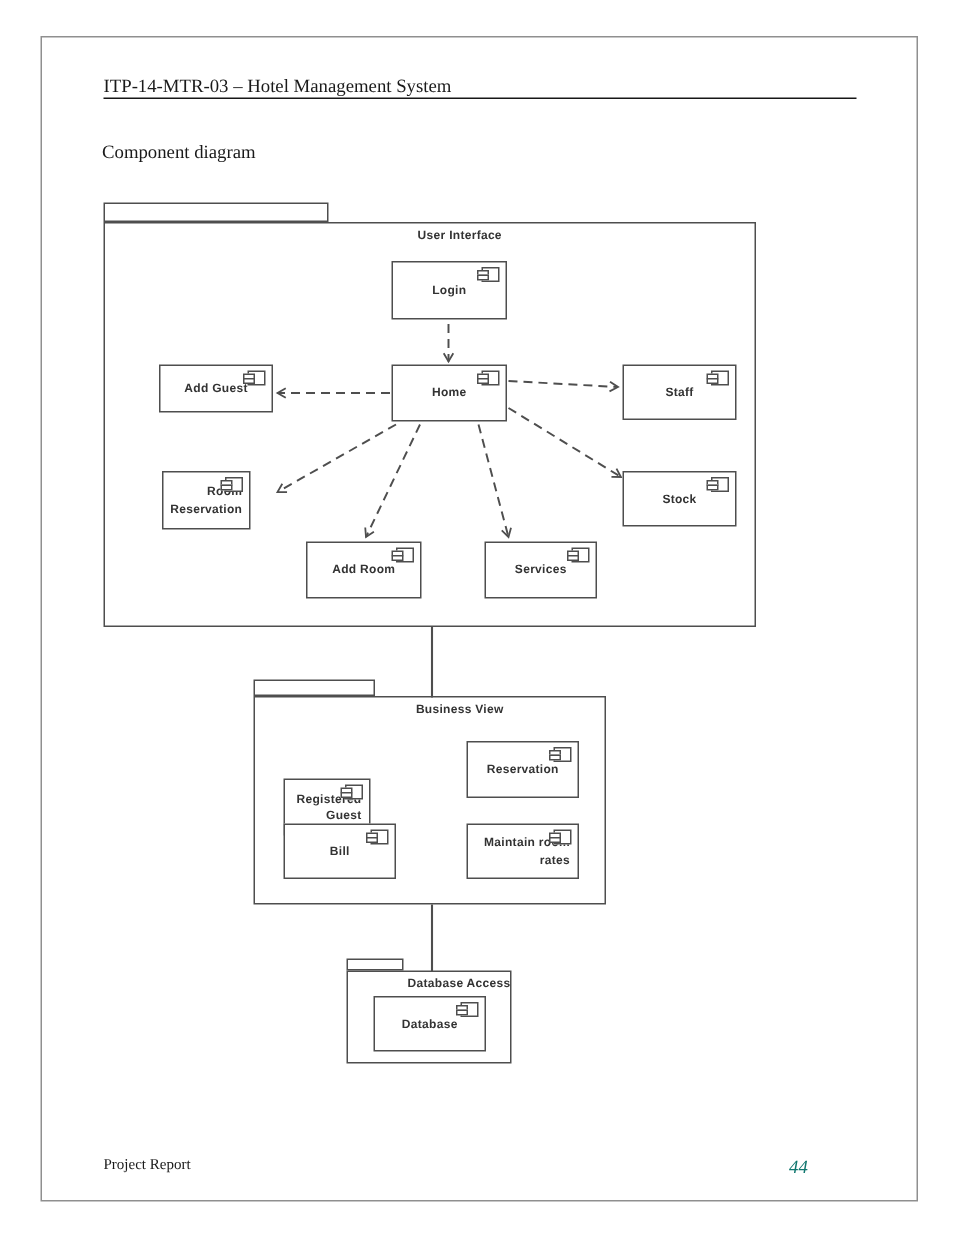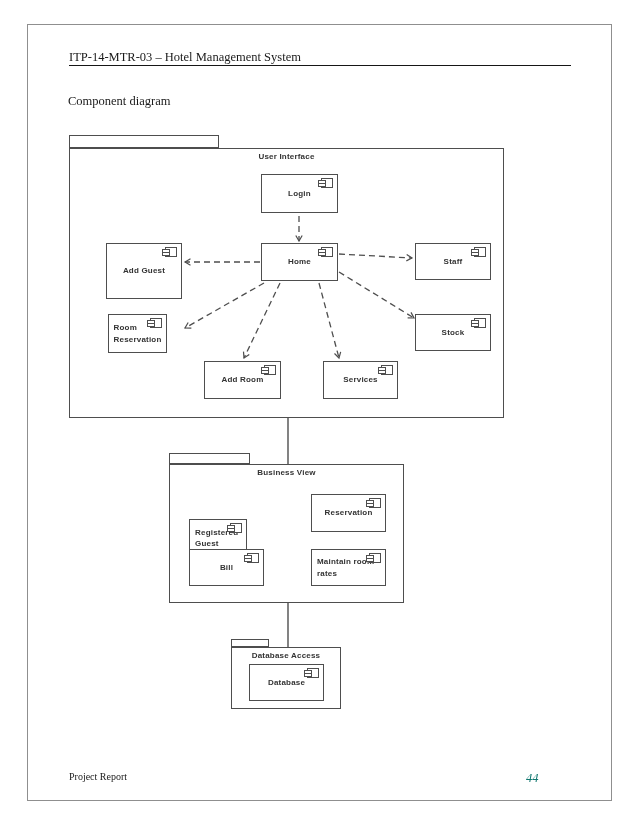--- a/index.html
+++ b/index.html
@@ -32,24 +32,25 @@
   .arrows-svg { position:absolute; left:0; top:0; width:585px; height:777px; }
   .pkg-tab, .pkg-body, .comp {
     position:absolute; box-sizing:border-box;
     border:1.4px solid #4e4e4e; background:#ffffff;
   }
   .pkg-body { background:transparent; }
   .pkg-title {
     position:absolute; text-align:center;
     font:bold 8px "Liberation Sans", sans-serif; color:#333333;
     letter-spacing:0.2px;
+    margin-left:20px;
   }
   .comp {
     display:flex; align-items:center; justify-content:center;
-    text-align:left; padding:2px 5px;
+    text-align:right; padding:2px 5px;
     font:bold 8px "Liberation Sans", sans-serif; color:#333333;
     letter-spacing:0.2px; line-height:1.4;
   }
   .comp-icon {
     position:absolute; top:3px; right:4px; width:12px; height:10px;
     border:1.3px solid #4e4e4e; background:#ffffff; box-sizing:border-box;
   }
   .comp-icon::before, .comp-icon::after {
     content:""; position:absolute; left:-4.5px; width:6px; height:2px;
     border:1px solid #4e4e4e; background:#ffffff;
@@ -90,21 +91,21 @@
     </svg>
 
     <div class="pkg-tab" style="left:41px;top:110px;width:150px;height:13px"></div>
     <div class="pkg-body" style="left:41px;top:123px;width:435px;height:270px"></div>
     <div class="pkg-title" style="left:41px;top:127px;width:435px">User Interface</div>
 
     <div class="comp" style="left:233px;top:149px;width:77px;height:39px">
       <span class="comp-icon"></span>
       <span>Login</span>
     </div>
-    <div class="comp" style="left:78px;top:218px;width:76px;height:56px">
+    <div class="comp" style="left:78px;top:218px;width:76px;height:32px">
       <span class="comp-icon"></span>
       <span>Add Guest</span>
     </div>
     <div class="comp" style="left:233px;top:218px;width:77px;height:38px">
       <span class="comp-icon"></span>
       <span>Home</span>
     </div>
     <div class="comp" style="left:387px;top:218px;width:76px;height:37px">
       <span class="comp-icon"></span>
       <span>Staff</span>

